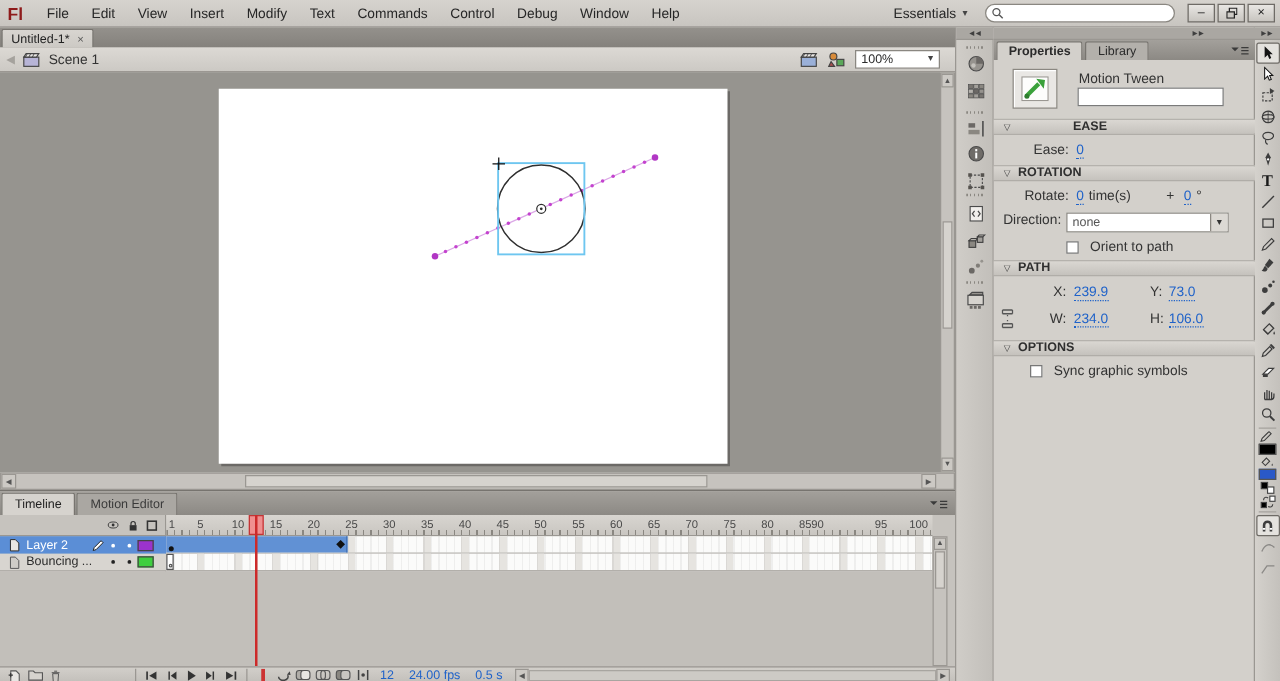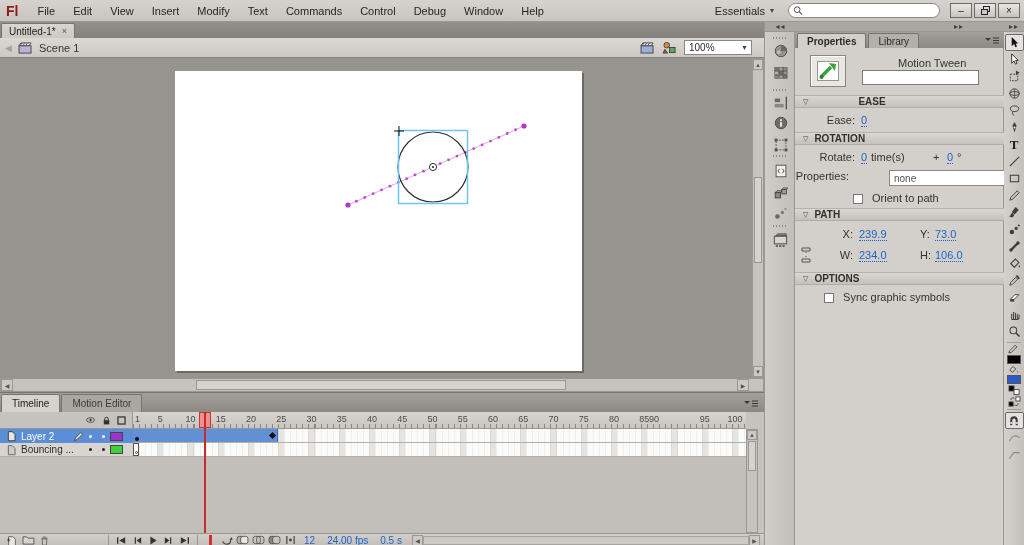--- a/index.html
+++ b/index.html
@@ -97,21 +97,21 @@
   .prop-tab.inactive { background:#b3b0ab; }
   #prop-panelmenu { margin-left:auto; margin-right:5px; margin-bottom:3px; }
   .sec-head { position:absolute; left:0; width:209px; height:13px; background:linear-gradient(#dad7d2,#c5c2bd); border-top:1px solid #b5b2ad; border-bottom:1px solid #b0ada8; display:flex; align-items:center; font-size:10px; font-weight:bold; color:#2f2f2f; }
   .sec-head .tri { font-size:7px; margin:0 6px 0 8px; color:#444; }
   .hot { color:#1f62c9; border-bottom:1px dotted #1f62c9; cursor:pointer; }
   .plabel { color:#333; }
   .prow { position:absolute; font-size:11px; }
   .checkbox { display:inline-block; width:10px; height:10px; background:#fff; border:1px solid #777; vertical-align:-2px; }
   #tween-icon-box { position:absolute; left:15px; top:33px; width:36px; height:32px; background:#e9e7e4; border:1px solid #8a8781; box-shadow:inset 1px 1px 0 #fff; display:flex; align-items:center; justify-content:center; }
   #instance-name-input { position:absolute; left:67px; top:48px; width:117px; height:15px; border:1px solid #7a7a7a; background:#fff; font-size:10px; padding:0 3px; }
-  #direction-select { position:absolute; left:58px; top:0; width:130px; height:16px; background:#fff; border:1px solid #8a8781; display:flex; align-items:center; font-size:10px; color:#555; padding-left:4px;margin-left:36px; }
+  #direction-select { position:absolute; left:58px; top:0; width:130px; height:16px; background:#fff; border:1px solid #8a8781; display:flex; align-items:center; font-size:10px; color:#555; padding-left:4px; }
   #direction-select .dd { margin-left:auto; border-left:1px solid #8a8781; height:14px; width:14px; display:flex; align-items:center; justify-content:center; font-size:7px; color:#333; background:#dcd9d4; }
 
   #tools-panel { left:1004px; top:22px; width:20px; height:523px; background:linear-gradient(90deg,#d4d1cc,#c4c1bc); }
   #tools-head { position:absolute; left:0; top:0; width:20px; height:10px; background:#aaa7a2; border-bottom:1px solid #9a9792; text-align:center; line-height:10px; }
   #tools-list { position:absolute; left:0; top:12px; width:20px; display:flex; flex-direction:column; align-items:center; }
   .tool { width:19px; height:17px; display:flex; align-items:center; justify-content:center; border-radius:2px; }
   .tool.active { background:#e4e2de; border:1px solid #6e6b66; }
   .tool.dim { opacity:.45; }
   .swatch { width:14px; height:9px; border:1px solid #555; margin:1px 0; }
   .tsep { width:14px; height:1px; background:#a5a29d; margin:2px 0; }
@@ -547,42 +547,42 @@
     </div>
 
     <div id="tween-icon-box">
       <svg width="22" height="20" viewBox="0 0 22 20">
           <rect x="0.5" y="0.5" width="21" height="19" fill="#fdfdfc" stroke="#9a9792"></rect>
           <path d="M4 16L14 6" stroke="#3aa13a" stroke-width="3.4"></path>
           <path d="M12 2l7 1-1 7z" fill="#3aa13a"></path>
           <circle cx="4.5" cy="16" r="2" fill="#2f7d2f"></circle>
         </svg>
     </div>
-    <span class="prow plabel" style="left:68px; top:35px;margin-left:35px;">Motion Tween</span>
+    <span class="prow plabel" style="left:68px; top:35px;">Motion Tween</span>
     <input id="instance-name-input" value="" style="">
 
     <div class="sec-head" style="top:73px;gap:44px;">
         <span class="tri">▽</span>
         <span>EASE</span>
       </div>
     <div class="prow" style="left:0; top:92px; width:60px; text-align:right;"><span class="plabel">Ease:</span></div>
     <span class="prow hot" style="left:66px; top:92px;">0</span>
 
     <div class="sec-head" style="top:110px;">
         <span class="tri">▽</span>
         <span>ROTATION</span>
       </div>
     <div class="prow" style="left:0; top:129px; width:60px; text-align:right;"><span class="plabel">Rotate:</span></div>
     <span class="prow hot" style="left:66px; top:129px;">0</span>
     <span class="prow plabel" style="left:76px; top:129px;">time(s)</span>
     <span class="prow plabel" style="left:138px; top:129px;">+</span>
     <span class="prow hot" style="left:152px; top:129px;">0</span>
     <span class="prow plabel" style="left:162px; top:129px;">°</span>
     <div class="prow" style="left:0; top:148px; width:209px;">
-      <span class="plabel" style="position:absolute; left:0; width:54px; text-align:right;">Properties:</span>
+      <span class="plabel" style="position:absolute; left:0; width:54px; text-align:right;">Direction:</span>
       <div id="direction-select">
         <span>none</span>
         <span class="dd">▼</span>
       </div>
     </div>
     <div class="prow" style="left:58px; top:170px;">
       <span class="checkbox"></span>
       <span class="plabel" style="margin-left:6px;">Orient to path</span>
     </div>
 

